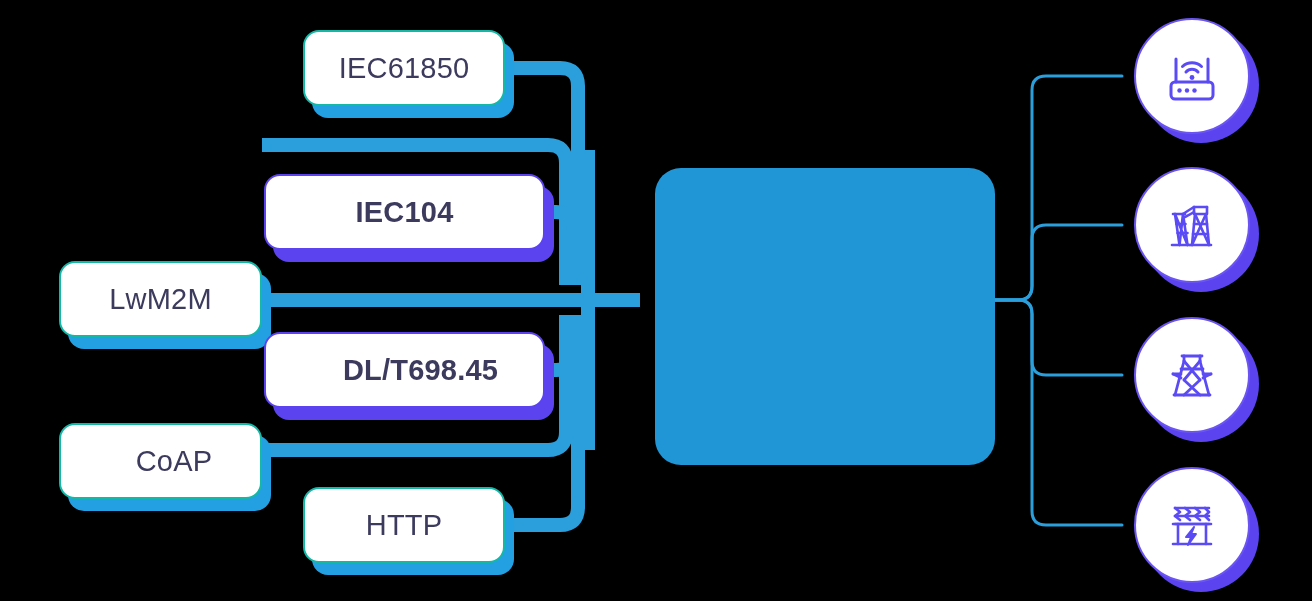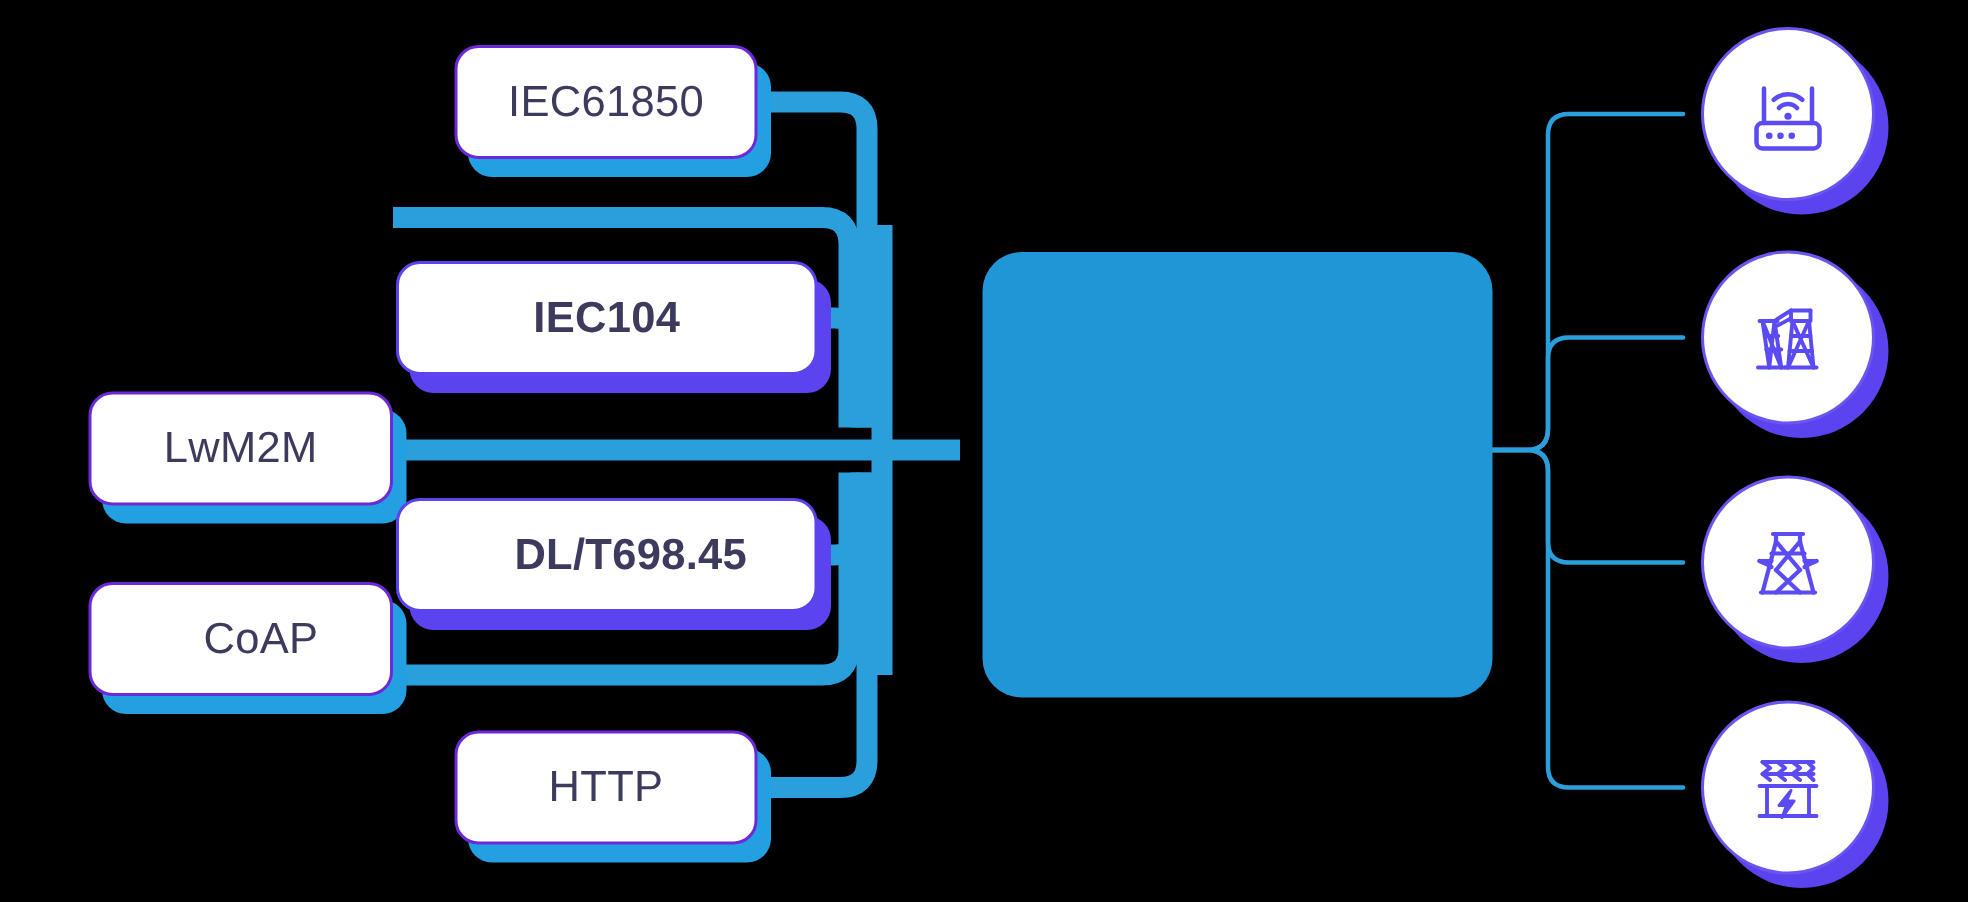--- a/index.html
+++ b/index.html
@@ -30,21 +30,21 @@
     background:#FFFFFF;
     border-radius:16px;
     display:flex;
     align-items:center;
     justify-content:center;
     color:#3C3B5E;
     letter-spacing:.2px;
     white-space:nowrap;
   }
   .chip.blue{
-    border:2px solid #6d28d9;
+    border:2px solid #14b8a6;
     box-shadow:9px 12px 0 0 #23A0E2;
     font-size:29px;
     font-weight:400;
   }
   .chip.purple{
     border:2px solid #5B43F0;
     box-shadow:9px 12px 0 0 #5B43F0;
     font-size:29px;
     font-weight:700;
   }
@@ -144,21 +144,21 @@
     </div>
 
     <div class="chip blue" style="left:59px;  top:261px; width:203px; height:76px;">
       <span>LwM2M</span>
     </div>
 
     <div class="chip purple" style="left:264px; top:332px; width:281px; height:76px;padding-left:32px;">
       <span>DL/T698.45</span>
     </div>
 
-    <div class="chip blue" style="left:59px;  top:388px; width:203px; height:76px;padding-left:27px;">
+    <div class="chip blue" style="left:59px;  top:423px; width:203px; height:76px;padding-left:27px;">
       <span>CoAP</span>
     </div>
 
     <div class="chip blue" style="left:303px; top:487px; width:202px; height:76px;">
       <span>HTTP</span>
     </div>
 
     <div class="circ" style="left:1134px; top:18px;">
       <div class="shadow"></div>
       <div class="face">

